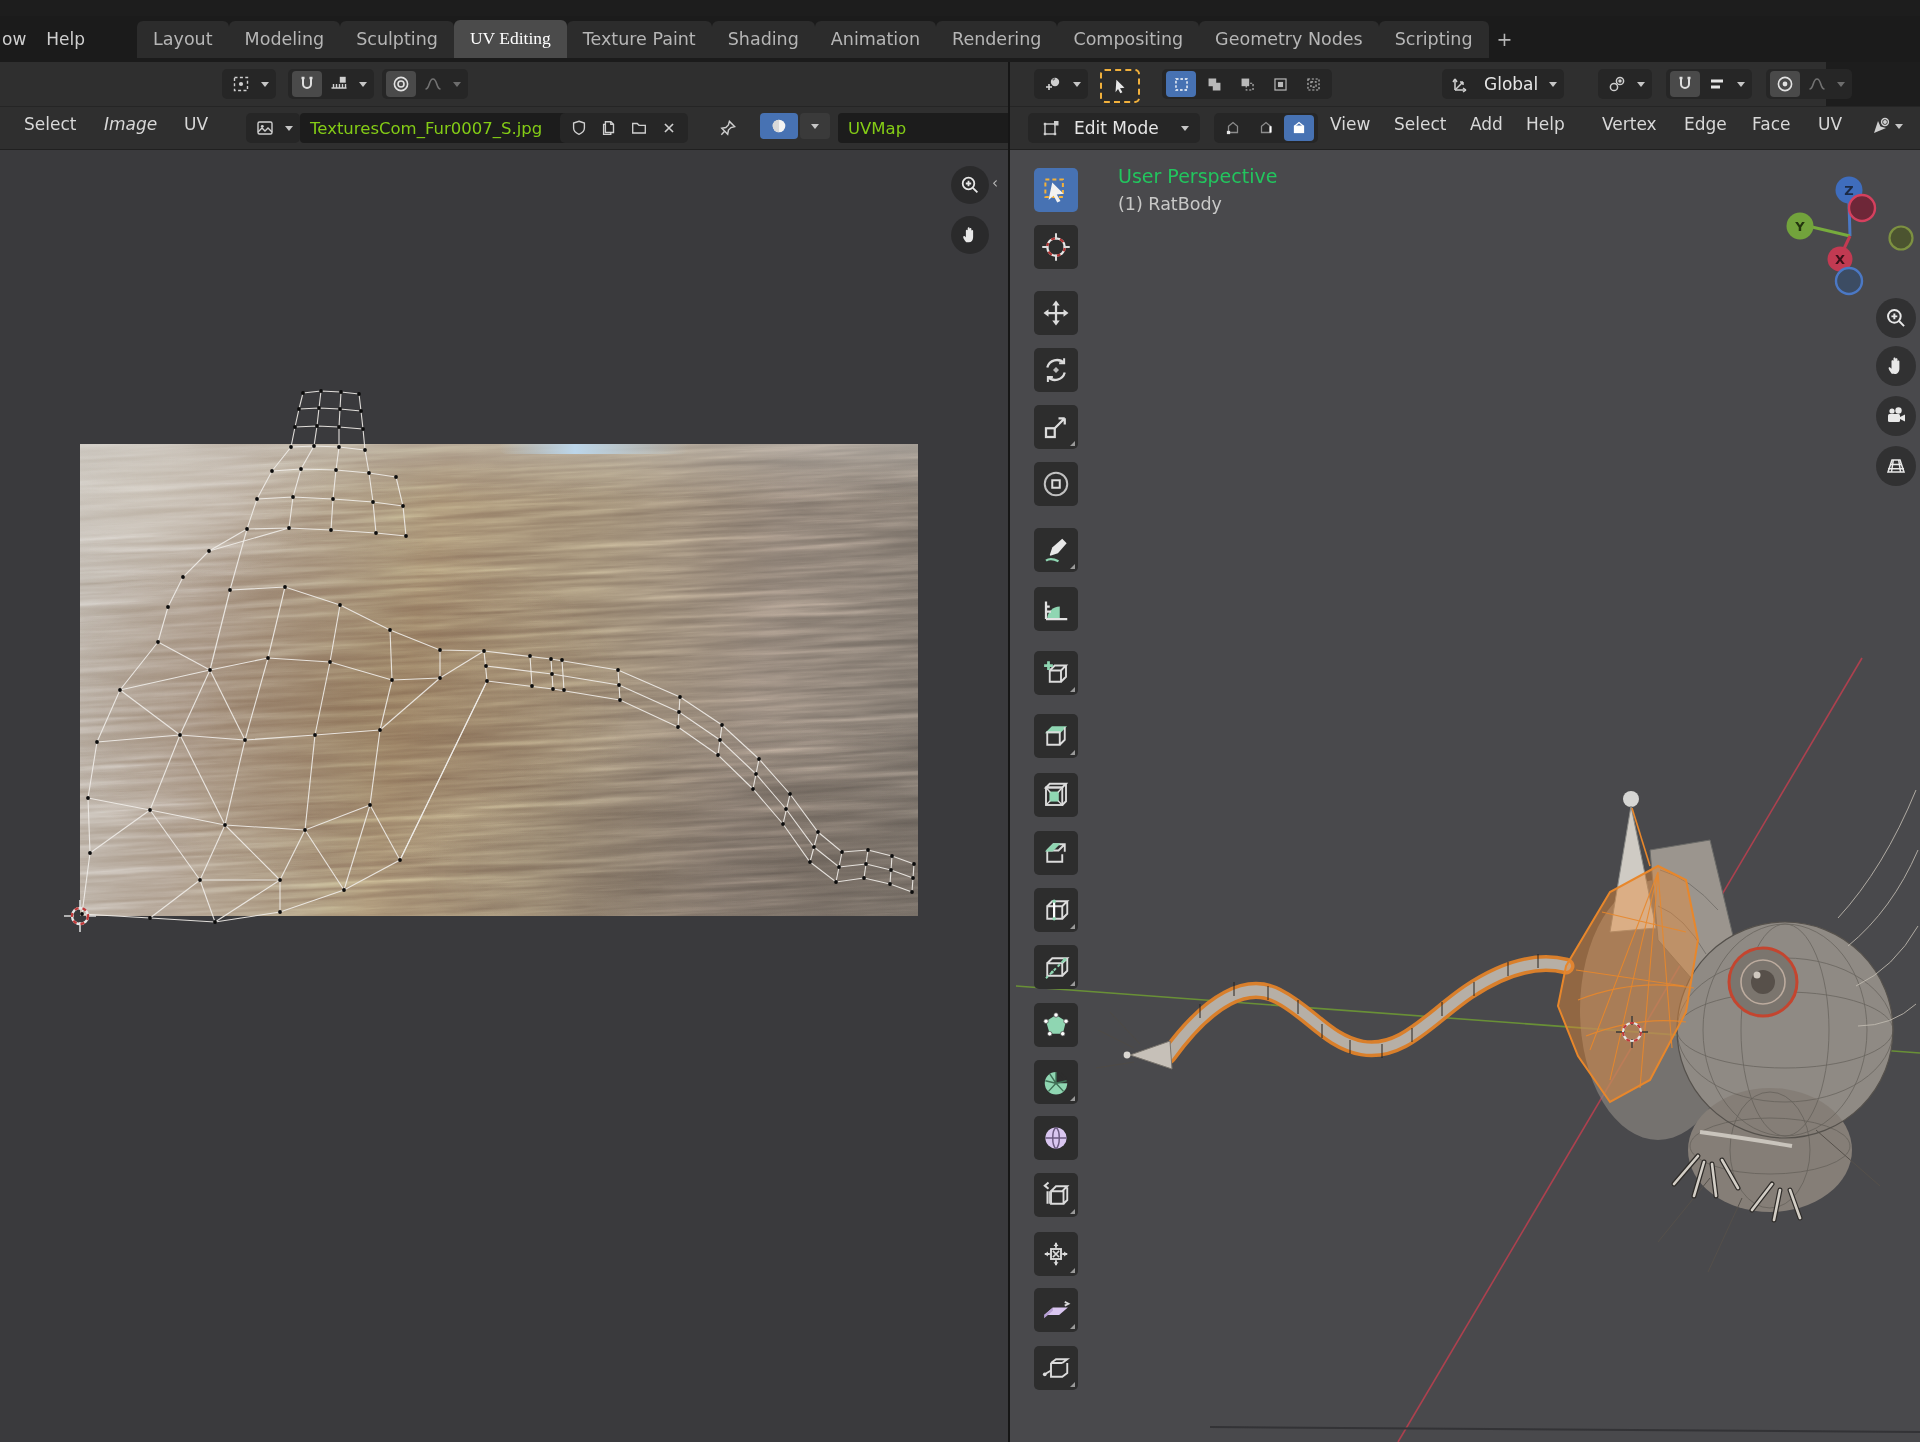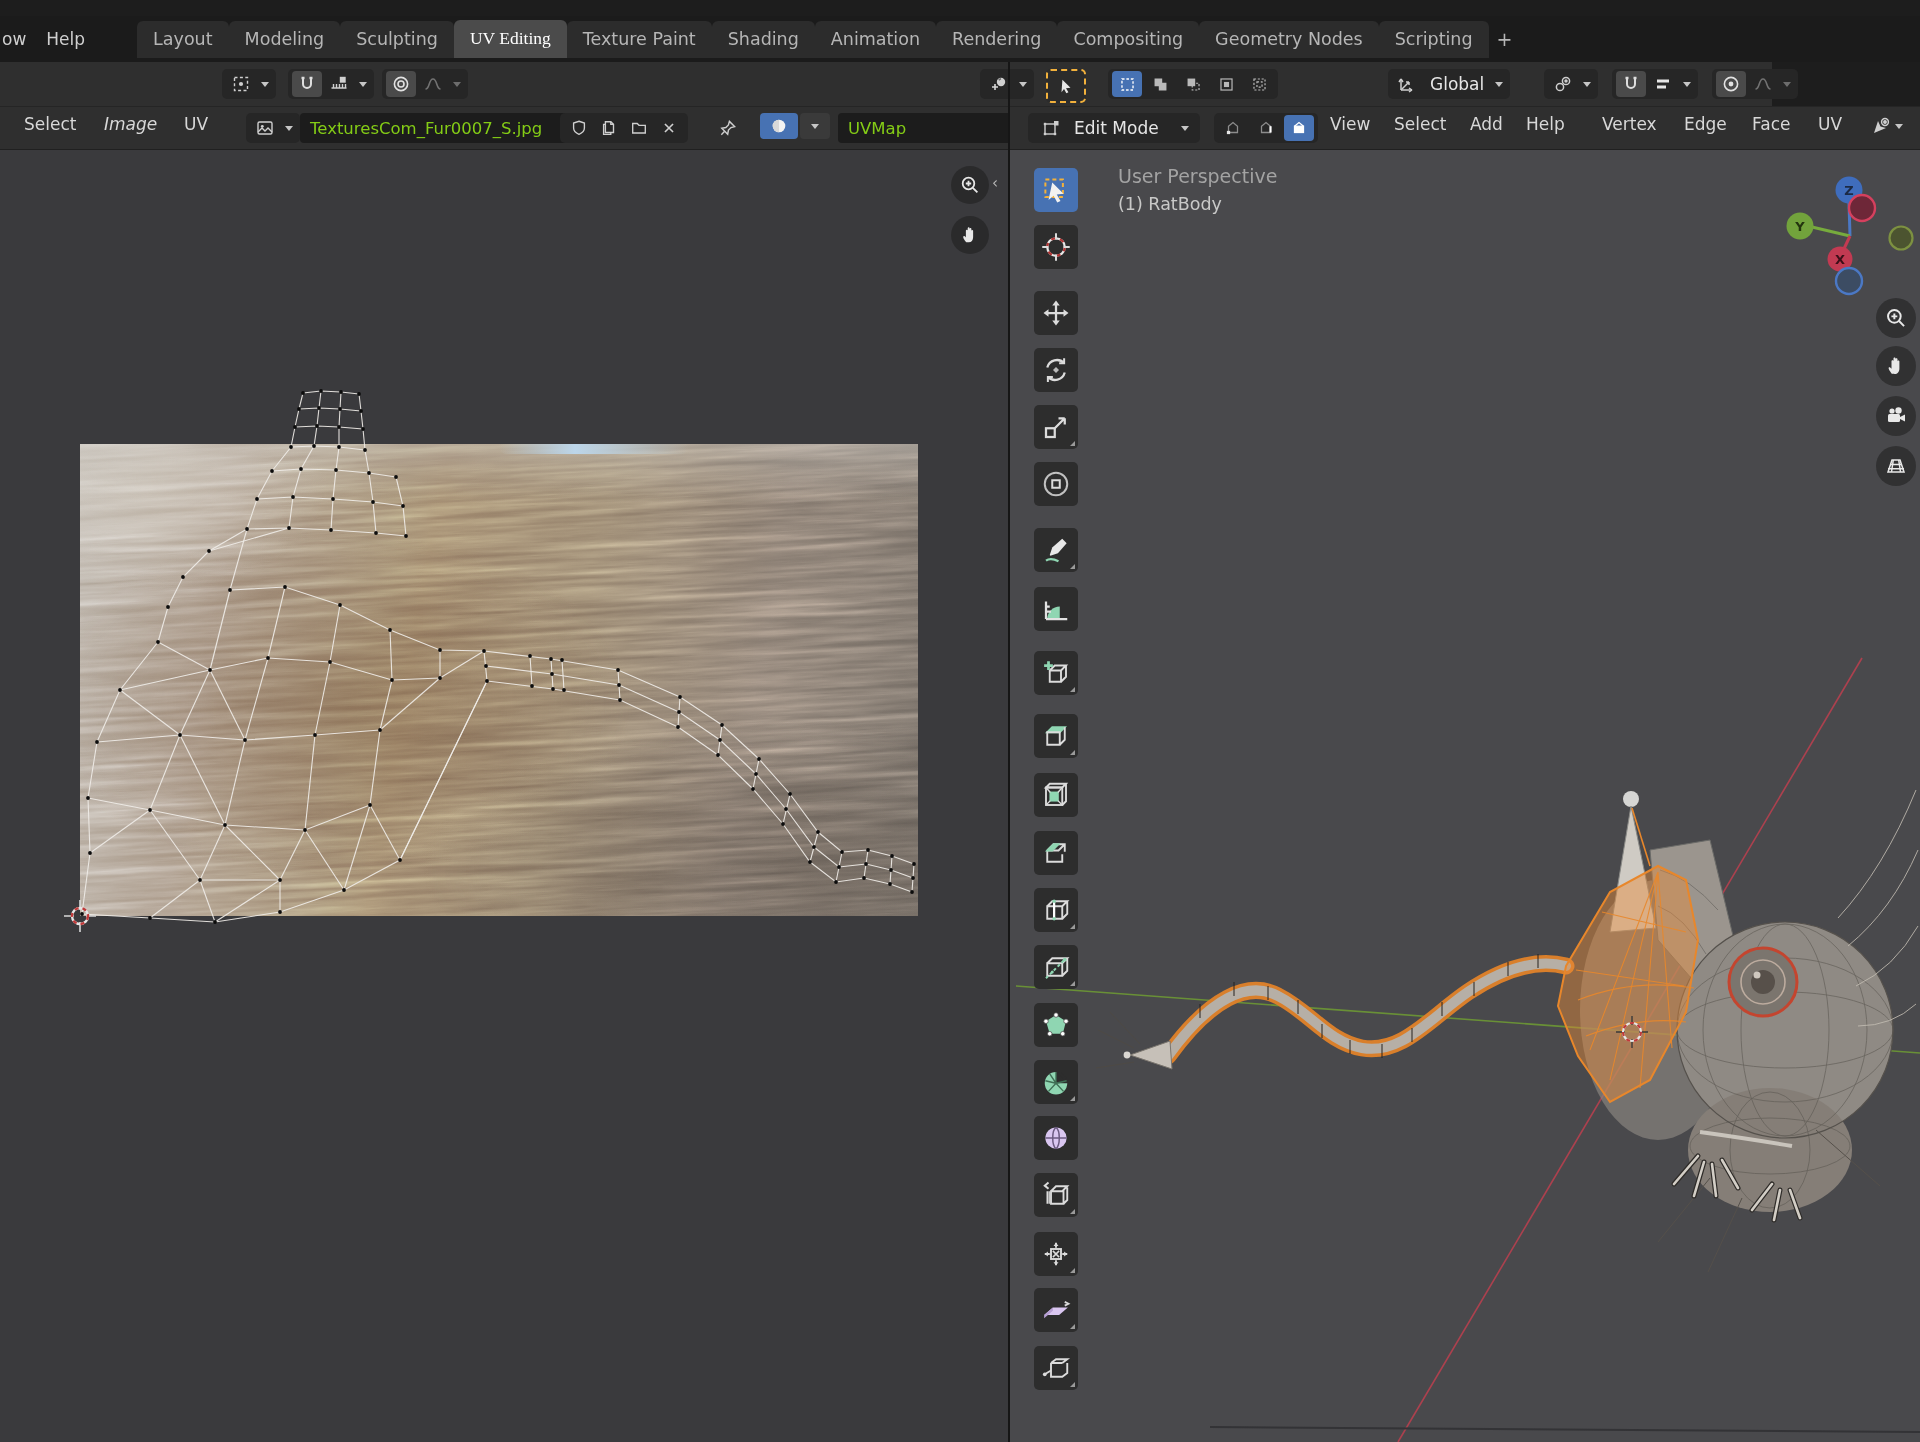--- a/index.html
+++ b/index.html
@@ -51,21 +51,21 @@
   .navbtn{position:absolute;width:40px;height:40px;border-radius:50%;background:rgba(30,30,30,.55);
           display:flex;align-items:center;justify-content:center;}
   .collapse{position:absolute;color:#b9b9b9;font-size:15px;}
   
   .tbtn{position:absolute;left:24px;width:44px;height:44px;background:#2d2d2d;border-radius:5px;
         display:flex;align-items:center;justify-content:center;}
   .tbtn.active{background:#4772b3;}
   .tbtn.opt::after{content:"";position:absolute;right:3px;bottom:3px;width:0;height:0;
         border-left:5px solid transparent;border-bottom:5px solid #9a9a9a;}
   
-  .ovl1{position:absolute;left:108px;top:15px;color:#a3a3a3;font-size:19px;text-align:center;}
+  .ovl1{position:absolute;left:108px;top:15px;color:#22c55e;font-size:19px;text-align:center;}
   .ovl2{position:absolute;left:108px;top:44px;color:#c9c9c8;font-size:17.5px;}
 </style>
 </head>
 <body>
 
 <div id="app">
 
 
   <div class="topbar">
     <span class="menu partial">ow</span>
@@ -184,21 +184,21 @@
         </span>
       <span class="gbtn" style="background:#3a3a3a;width:24px;">
           <span class="chev"></span>
         </span>
     </div>
     <div class="field" style="position:absolute;left:838px;top:7px;width:158px;">
       <span>UVMap</span>
     </div>
   </div>
 
-  <div class="hdr" style="left:956px;top:62px;width:816px;">
+  <div class="hdr" style="left:1010px;top:62px;width:816px;">
     <div class="grp" style="left:24px;">
       <span class="gbtn">
         <svg width="20" height="20" viewBox="0 0 20 20" fill="none" stroke="#d6d6d6" stroke-width="1.6">
           <circle cx="12" cy="8" r="4.2" fill="#cfcfcf" stroke="none"></circle>
             <path d="M9.8 6.2a4.2 4.2 0 0 1 2.2-1.4" stroke="#6e6e6e"></path>
           <path d="M3 13h6M6 10v6"></path>
           </svg>
         </span>
       <span class="chev"></span>
     </div>

